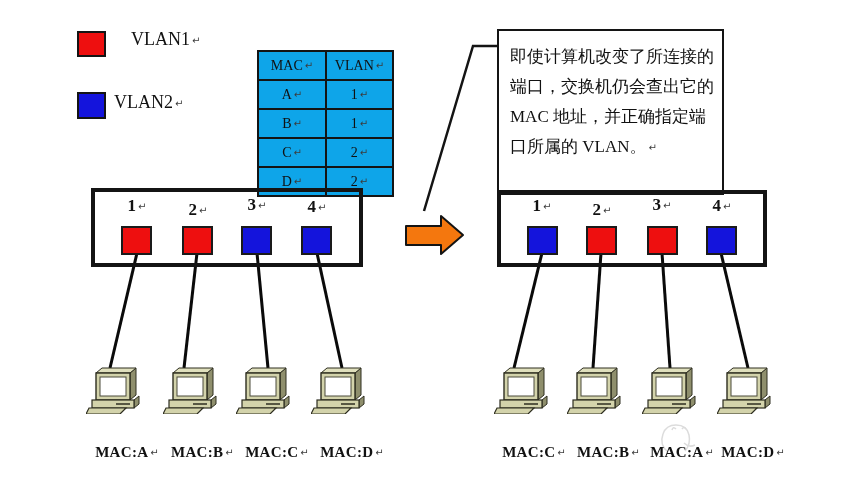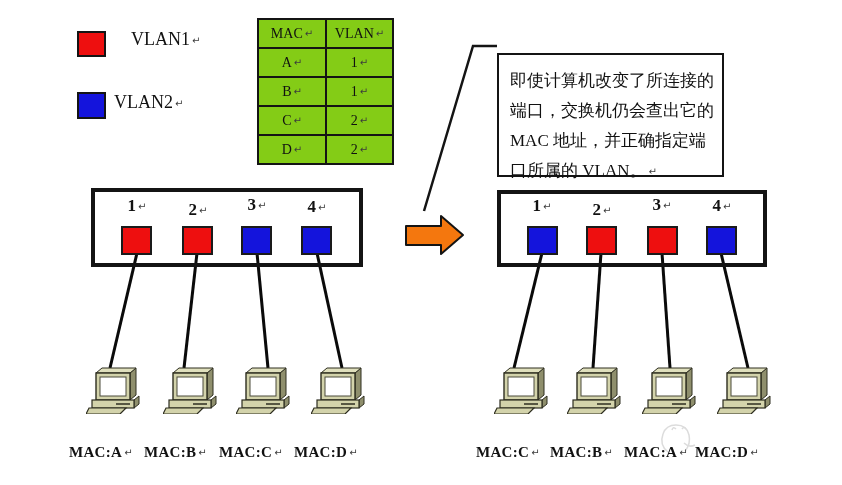--- a/index.html
+++ b/index.html
@@ -13,35 +13,35 @@
 
   
   .swatch{border:2px solid #141414;box-sizing:border-box;}
   .legend-label{font-size:18px;white-space:nowrap;}
 
   
   .rm{font-family:"DejaVu Sans",sans-serif;font-size:10px;color:#3c3c3c;
       margin-left:2px;vertical-align:1px;font-weight:normal;}
 
   
-  table.mv{position:absolute;border-collapse:collapse;table-layout:fixed;background:#84cc16;}
+  table.mv{position:absolute;border-collapse:collapse;table-layout:fixed;background:#0ea5e9;margin-top:32px;}
   table.mv td{border:2px solid #141414;text-align:center;font-size:14px;
       height:27px;line-height:27px;padding:0;}
 
   
   .callout{border:2px solid #141414;box-sizing:border-box;background:#fff;
       font-size:17px;line-height:30px;padding:11px 8px 6px 11px;}
 
   
   .switch{border:4px solid #141414;box-sizing:border-box;background:transparent;}
   .port{width:31px;height:29px;border:2px solid #1a1a1a;box-sizing:border-box;}
   .pnum{width:34px;text-align:center;font-weight:bold;font-size:17px;line-height:17px;white-space:nowrap;}
 
   
-  .maclabel{width:90px;text-align:left;font-weight:bold;font-size:15px;
+  .maclabel{width:90px;text-align:right;font-weight:bold;font-size:15px;
       letter-spacing:.3px;white-space:nowrap;}
 </style>
 </head>
 <body>
 
 <div class="stage">
 
   <svg class="lines-layer" width="842" height="485" viewBox="0 0 842 485">
     <defs>
       <g id="pc">
@@ -106,21 +106,21 @@
       <td><span>C</span><span class="rm">↵</span></td>
       <td><span>2</span><span class="rm">↵</span></td>
     </tr>
     <tr>
       <td><span>D</span><span class="rm">↵</span></td>
       <td><span>2</span><span class="rm">↵</span></td>
     </tr>
   </tbody>
     </table>
 
-  <div class="abs callout" style="left:497px;top:29px;width:227px;height:124px;margin-top:24px;"><span>即使计算机改变了所连接的端口，交换机仍会查出它的 MAC 地址，并正确指定端口所属的 VLAN。</span><span class="rm">↵</span></div>
+  <div class="abs callout" style="left:497px;top:29px;width:227px;height:166px;"><span>即使计算机改变了所连接的端口，交换机仍会查出它的 MAC 地址，并正确指定端口所属的 VLAN。</span><span class="rm">↵</span></div>
 
   <div class="abs switch" style="left:91px;top:188px;width:272px;height:79px;"></div>
   <div class="abs pnum" style="left:120px;top:197px;"><span>1</span><span class="rm">↵</span></div>
   <div class="abs pnum" style="left:181px;top:201px;"><span>2</span><span class="rm">↵</span></div>
   <div class="abs pnum" style="left:240px;top:196px;"><span>3</span><span class="rm">↵</span></div>
   <div class="abs pnum" style="left:300px;top:198px;"><span>4</span><span class="rm">↵</span></div>
   <div class="abs port" style="left: 121px; top: 226px; background: rgb(238, 15, 15);"></div>
   <div class="abs port" style="left: 182px; top: 226px; background: rgb(238, 15, 15);"></div>
   <div class="abs port" style="left: 241px; top: 226px; background: rgb(20, 20, 220);"></div>
   <div class="abs port" style="left: 301px; top: 226px; background: rgb(20, 20, 220);"></div>

